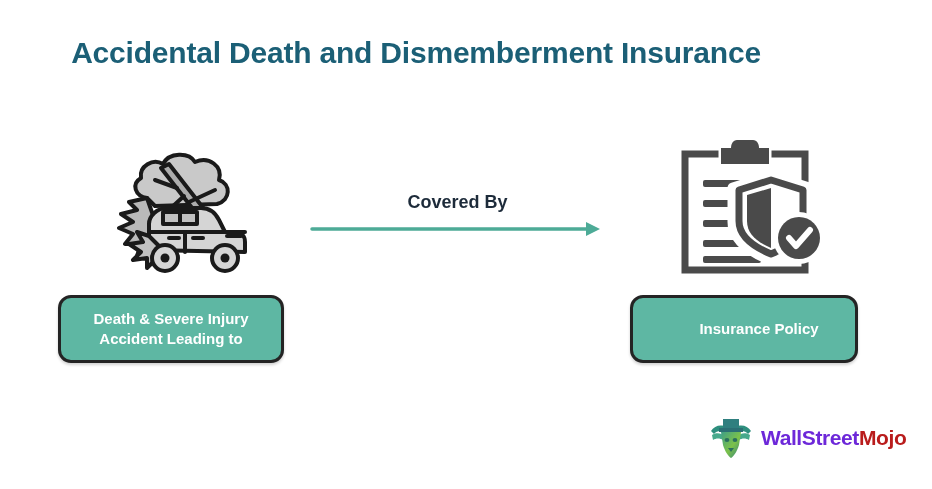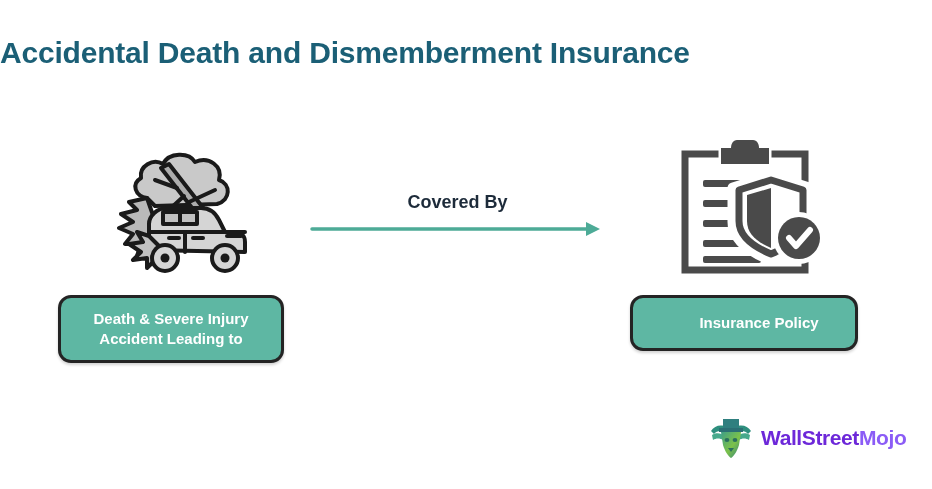--- a/index.html
+++ b/index.html
@@ -17,26 +17,28 @@
     background: #ffffff;
     overflow: hidden;
   }
 
   
   .title {
     position: absolute;
     left: 0;
     top: 36px;
     width: 744px;
+    text-align: center;
     font-size: 30px;
     font-weight: bold;
     letter-spacing: -0.2px;
     color: #1b5f76;
     font-family: "Liberation Sans", sans-serif;
     white-space: nowrap;
+    padding-left: 44px;
   }
 
   
   .icon-wrap {
     position: absolute;
   }
   #car-icon {
     left: 85px;
     top: 140px;
     width: 180px;
@@ -70,21 +72,21 @@
   #box-accident {
     left: 58px;
     top: 295px;
     width: 226px;
     height: 68px;
   }
   #box-policy {
     left: 630px;
     top: 295px;
     width: 228px;
-    height: 56px;
+    height: 68px;
     padding-left: 30px;
   }
   .box-line {
     display: block;
   }
 
   
   #arrow-group {
     position: absolute;
     left: 310px;
@@ -126,21 +128,21 @@
   }
   #logo-text {
     margin-left: 7px;
     font-size: 21px;
     font-weight: bold;
     letter-spacing: -0.4px;
     font-family: "Liberation Sans", sans-serif;
     white-space: nowrap;
   }
   #logo-text-primary { color: #6d28d9; text-align: center; }
-  #logo-text-accent  { color: #8b5cf6; text-align: right; }
+  #logo-text-accent  { color: #b91c1c; text-align: right; }
 </style>
 </head>
 <body>
 
 <div id="page">
 
   <div class="title">Accidental Death and Dismemberment Insurance</div>
 
   <div class="icon-wrap" id="car-icon">
     <svg width="180" height="150" viewBox="0 0 180 150" xmlns="http://www.w3.org/2000/svg">

